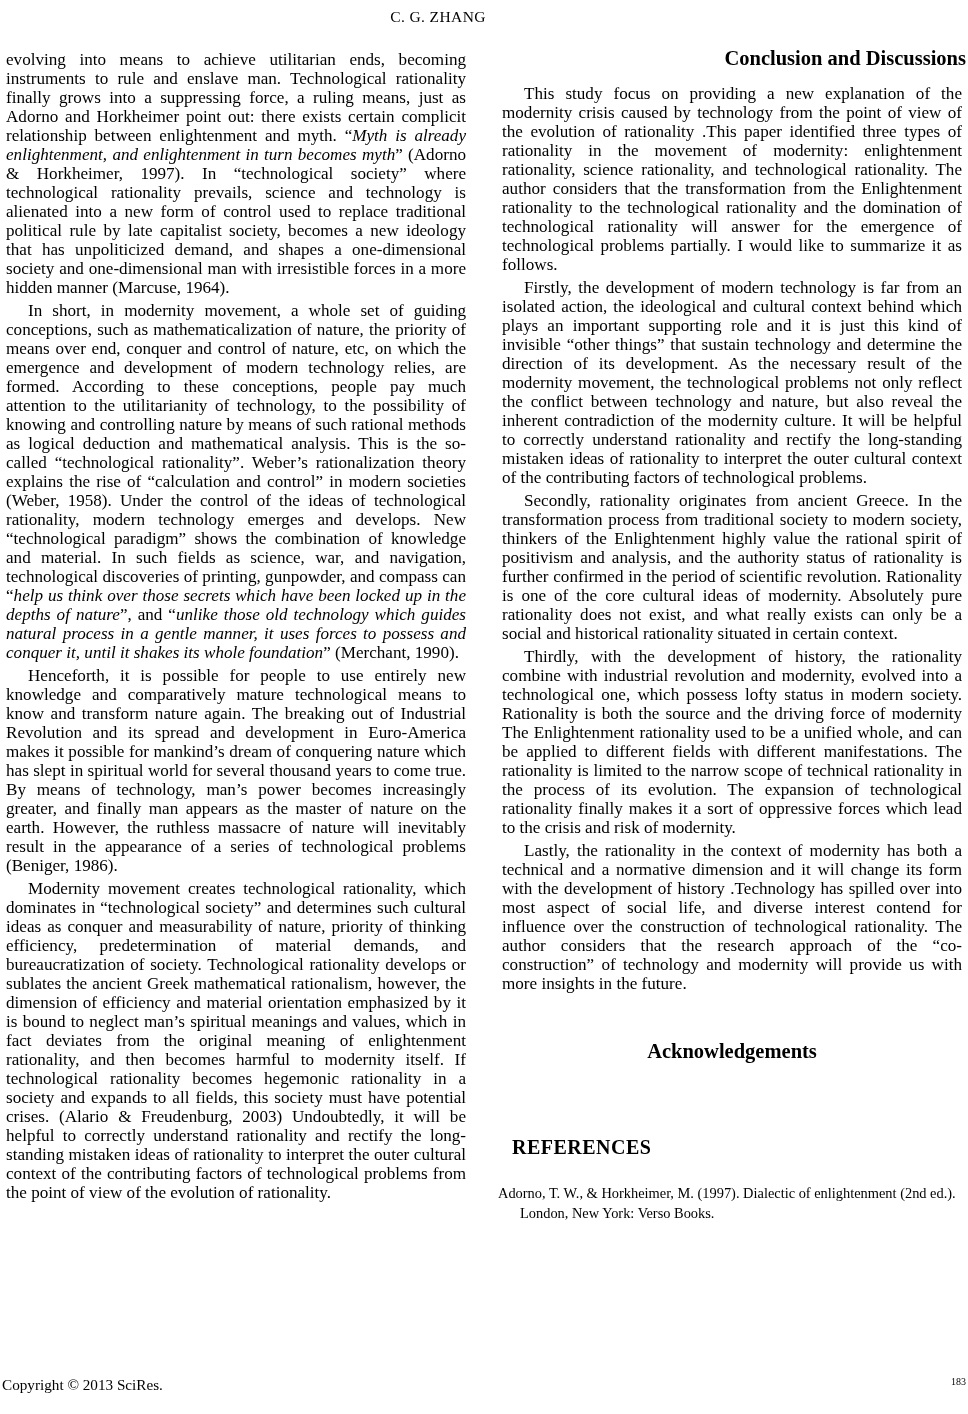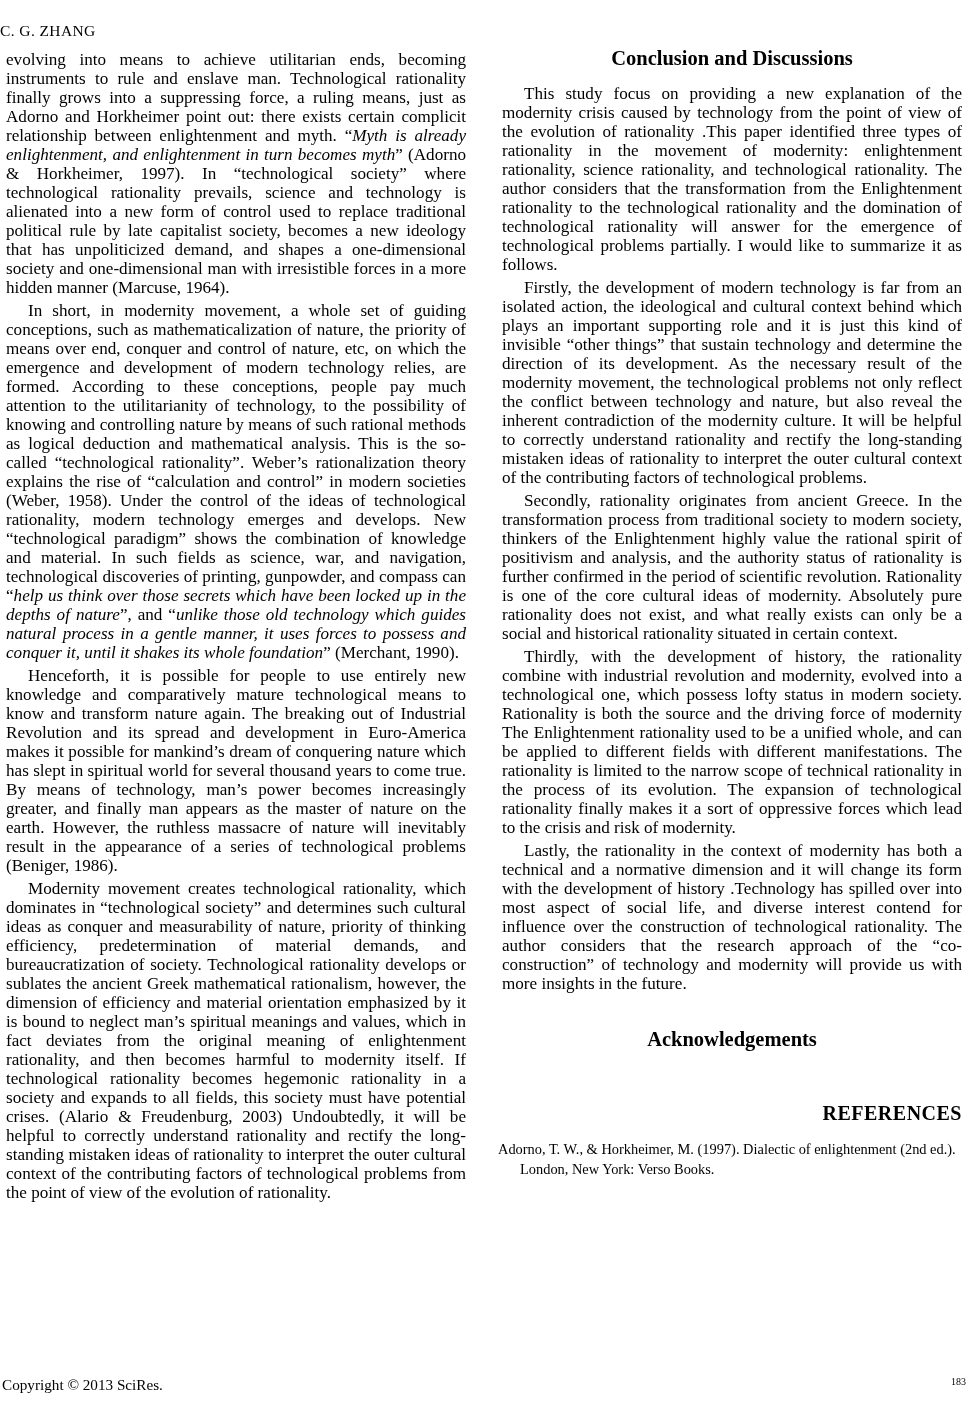--- a/index.html
+++ b/index.html
@@ -19,23 +19,23 @@
     position: absolute;
     left: 0; top: 0;
     width: 968px;
     height: 1414px;
     box-sizing: border-box;
   }
   
   .running-head {
     position: absolute;
     left: 0;
-    top: 22px;
+    top: 8px;
     width: 876px;
-    text-align: left;
+    text-align: center;
     font-size: 15.5px;
     letter-spacing: 0.4px;
     font-family: "Liberation Serif", "DejaVu Serif", serif;
   }
   
   .columns {
     position: absolute;
     left: 2px;
     top: 46px;
     width: 964px;
@@ -60,35 +60,35 @@
     word-spacing: 0px;
   }
   p.para.noindent { text-indent: 0; }
 
   i, .ital { font-style: italic; }
 
   h2.section-head {
     margin: 0;
     font-size: 20.5px;
     font-weight: bold;
-    text-align: center;
+    text-align: right;
     line-height: 24px;
   }
   h2.ack-head {
-    margin: 0;
+    margin: 12px;
     font-size: 20.5px;
     font-weight: bold;
     text-align: center;
     line-height: 24px;
   }
   h2.ref-head {
-    margin: 4px;
+    margin: 14px;
     font-size: 20px;
     font-weight: bold;
-    text-align: right;
+    text-align: left;
     line-height: 24px;
     letter-spacing: 0.5px;
   }
   .sp-after-head  { height: 10px; }
   .sp-before-ack  { height: 30px; }
   .sp-after-ack   { height: 12px; }
   .sp-before-ref  { height: 34px; }
   .sp-after-ref   { height: 11px; }
 
   p.reference {

